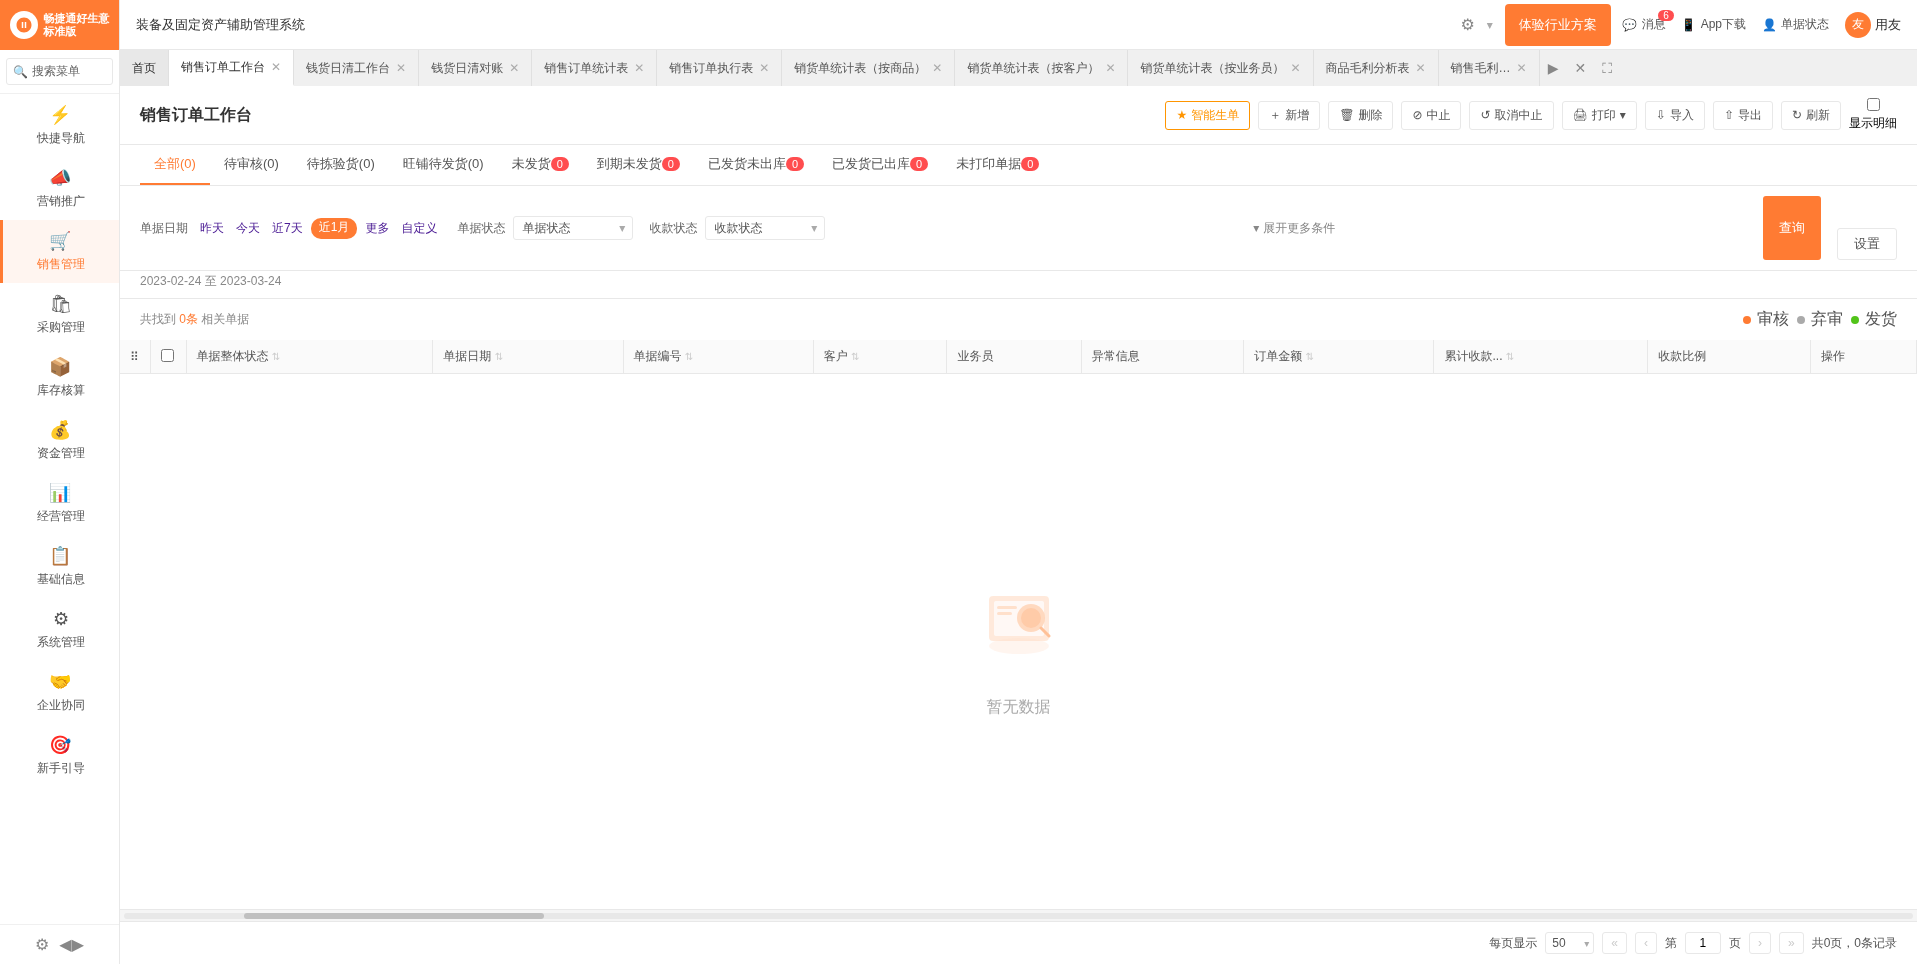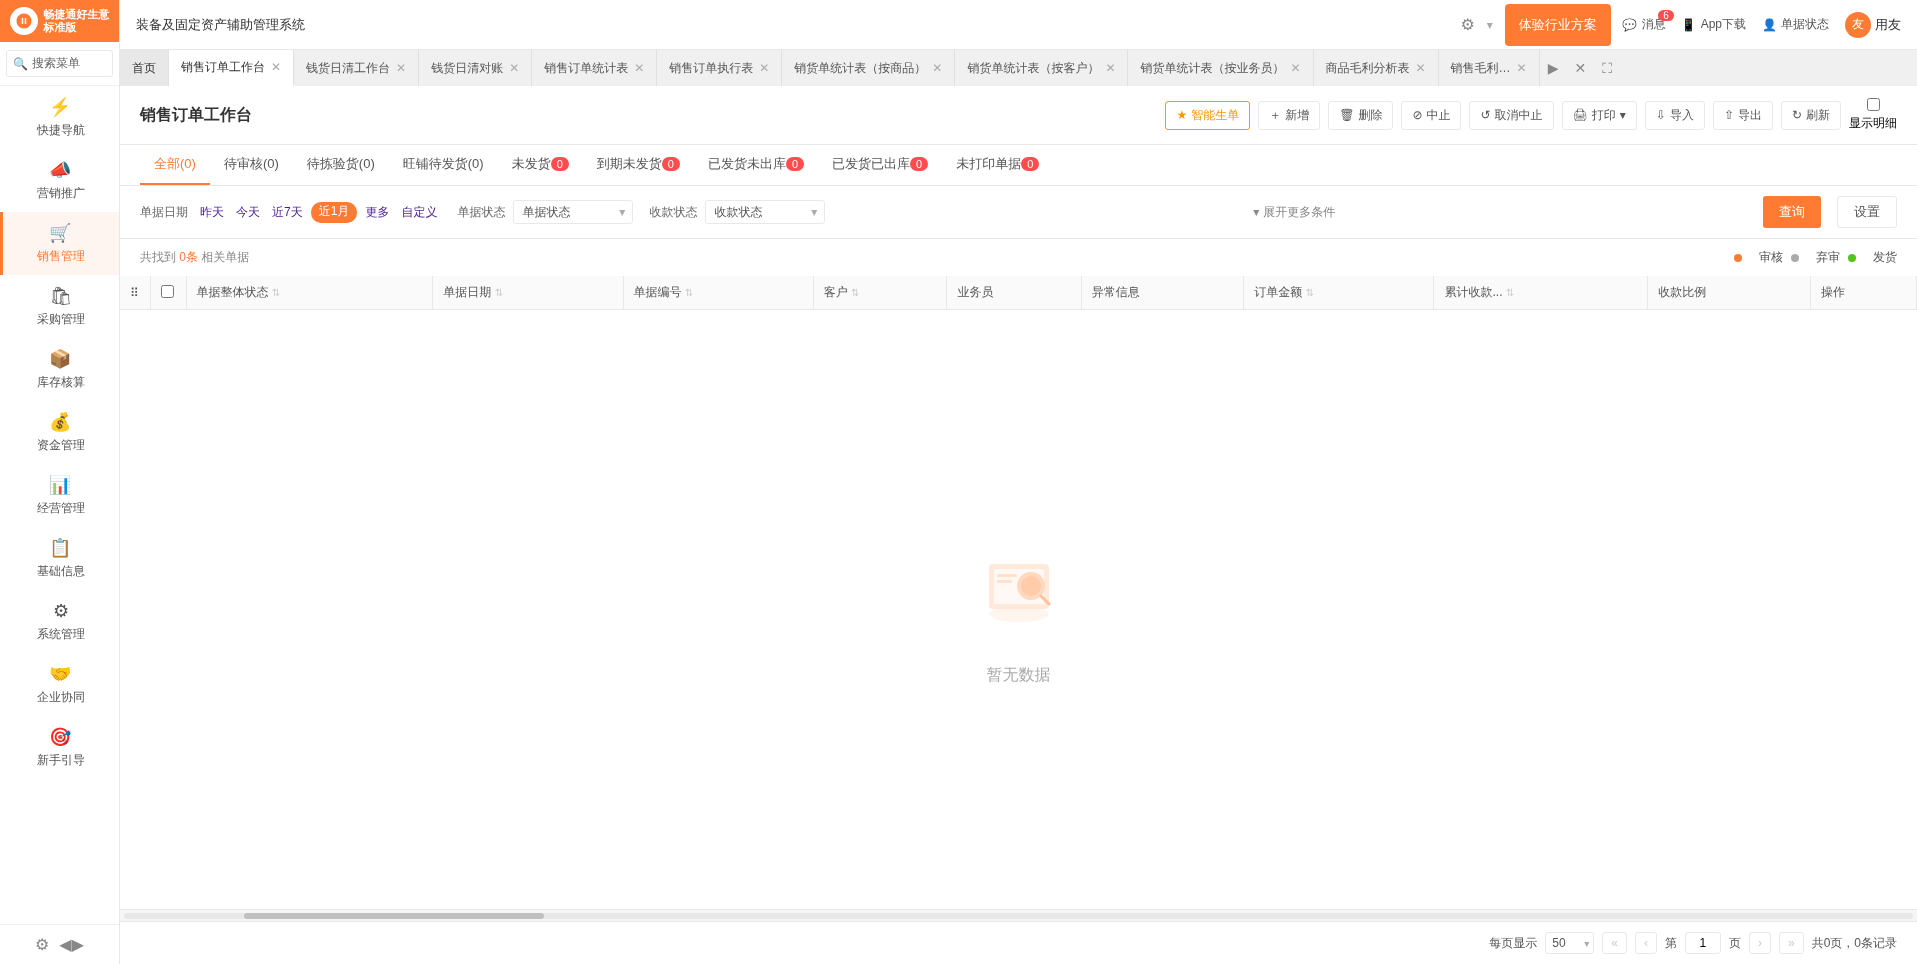--- a/index.html
+++ b/index.html
@@ -1,20 +1,20 @@
 <!DOCTYPE html>
 <html><head>
   <meta charset="utf-8">
   <style>
     * { box-sizing: border-box; margin: 0; padding: 0; font-family: 'Microsoft YaHei', Arial, sans-serif; }
     body { width: 1917px; height: 964px; overflow: hidden; background: #f5f5f5; display: flex; }
 
     
     .sidebar { width: 120px; background: #fff; display: flex; flex-direction: column; height: 964px; border-right: 1px solid #e8e8e8; flex-shrink: 0; }
-    .sidebar-logo { background: #ff7b33; height: 42px; display: flex; align-items: center; justify-content: center; color: #fff; font-size: 13px; font-weight: bold; gap: 6px; }
+    .sidebar-logo { background: #ff7b33; height: 50px; display: flex; align-items: center; justify-content: center; color: #fff; font-size: 13px; font-weight: bold; gap: 6px; }
     .sidebar-logo-icon { width: 28px; height: 28px; background: #fff; border-radius: 50%; display: flex; align-items: center; justify-content: center; }
     .sidebar-logo-icon svg { width: 18px; height: 18px; }
     .sidebar-logo-text { display: flex; flex-direction: column; line-height: 1.2; font-size: 11px; }
     .sidebar-search { padding: 8px 6px; border-bottom: 1px solid #f0f0f0; }
     .sidebar-search-btn { width: 100%; background: none; border: 1px solid #e8e8e8; border-radius: 3px; padding: 4px 6px; font-size: 12px; color: #666; cursor: pointer; display: flex; align-items: center; gap: 4px; }
     .sidebar-nav-item { display: flex; flex-direction: column; align-items: center; justify-content: center; padding: 10px 4px; cursor: pointer; font-size: 12px; color: #555; gap: 4px; border-left: 3px solid transparent; }
     .sidebar-nav-item.active { background: #fff5f0; color: #ff7b33; border-left: 3px solid #ff7b33; }
     .sidebar-nav-item .nav-icon { font-size: 18px; }
     .sidebar-bottom { margin-top: auto; padding: 10px 0; border-top: 1px solid #f0f0f0; display: flex; align-items: center; justify-content: center; gap: 10px; }
     .sidebar-bottom-btn { background: none; border: none; cursor: pointer; color: #888; font-size: 16px; }
@@ -64,27 +64,27 @@
     .filter-label { font-size: 12px; color: #666; white-space: nowrap; }
     .filter-date-shortcuts { display: flex; gap: 4px; }
     .filter-date-btn { font-size: 12px; color: #4c1d95; cursor: pointer; padding: 2px 4px; border-radius: 3px; }
     .filter-date-btn.active { background: #ff7b33; color: #fff; border-radius: 10px; padding: 1px 8px; }
     .filter-select { border: 1px solid #e8e8e8; border-radius: 3px; padding: 4px 24px 4px 8px; font-size: 12px; color: #555; background: #fff; cursor: pointer; min-width: 120px; appearance: none; position: relative; }
     .filter-select-wrap { position: relative; display: inline-block; }
     .filter-select-wrap::after { content: '▾'; position: absolute; right: 8px; top: 50%; transform: translateY(-50%); color: #aaa; pointer-events: none; font-size: 12px; }
     .expand-btn { display: flex; align-items: center; gap: 4px; color: #888; font-size: 12px; cursor: pointer; margin-left: auto; }
     .filter-actions-right { display: flex; gap: 16px; margin-left: auto; }
     .query-btn { background: #ff7b33; color: #fff; border: none; border-radius: 3px; padding: 6px 16px; font-size: 13px; cursor: pointer; }
-    .settings-btn { background: #fff; color: #555; border: 1px solid #e8e8e8; border-radius: 3px; padding: 6px 16px; font-size: 13px; cursor: pointer; }
+    .settings-btn { background: #fff; color: #555; border: 1px solid #e8e8e8; border-radius: 3px; padding: 6px 16px; font-size: 13px; cursor: pointer; margin-top: 32px; }
 
     
     .table-area { flex: 1; background: #fff; margin: 0; overflow: auto; display: flex; flex-direction: column; }
     .table-summary { padding: 10px 20px; font-size: 12px; color: #888; display: flex; align-items: center; justify-content: space-between; }
     .table-summary-actions { display: flex; gap: 8px; }
-    .summary-action { display: flex; align-items: center; gap: 17px; font-size: 12px; color: #555; cursor: pointer; justify-content: flex-end; }
+    .summary-action { display: flex; align-items: center; gap: 6px; font-size: 16px; color: #555; cursor: pointer; justify-content: flex-end; }
     .summary-action .dot { width: 8px; height: 8px; border-radius: 50%; display: inline-block; }
     .dot-orange { background: #ff7b33; }
     .dot-gray { background: #aaa; }
     .dot-green { background: #52c41a; }
 
     
     .data-table { width: 100%; border-collapse: collapse; font-size: 12px; }
     .data-table th { background: #fafafa; border-bottom: 1px solid #e8e8e8; border-right: 1px solid #e8e8e8; padding: 8px 10px; text-align: left; color: #555; font-weight: normal; white-space: nowrap; }
     .data-table th .sort-icons { color: #ccc; font-size: 10px; }
     .table-checkbox-col { width: 36px; text-align: center; }
@@ -374,20 +374,23 @@
       <div class="expand-btn">
         <span>▾</span>
         <span>展开更多条件</span>
       </div>
       <div class="filter-actions-right">
         <button class="query-btn">查询</button>
         <button class="settings-btn">设置</button>
       </div>
     </div>
 
+    <div style="background:#fff;padding:2px 20px 8px 20px;font-size:12px;color:#888;border-bottom:1px solid #e8e8e8;">
+      <span>2023-02-24 至 2023-03-24</span>
+    </div>
 
     <div class="table-area">
       <div class="table-summary">
         <span>
           共找到 <span class="orange">0条</span> 相关单据
         </span>
         <div class="table-summary-actions">
           <span class="summary-action">
             <span class="dot dot-orange"></span>
             <span>审核</span>

